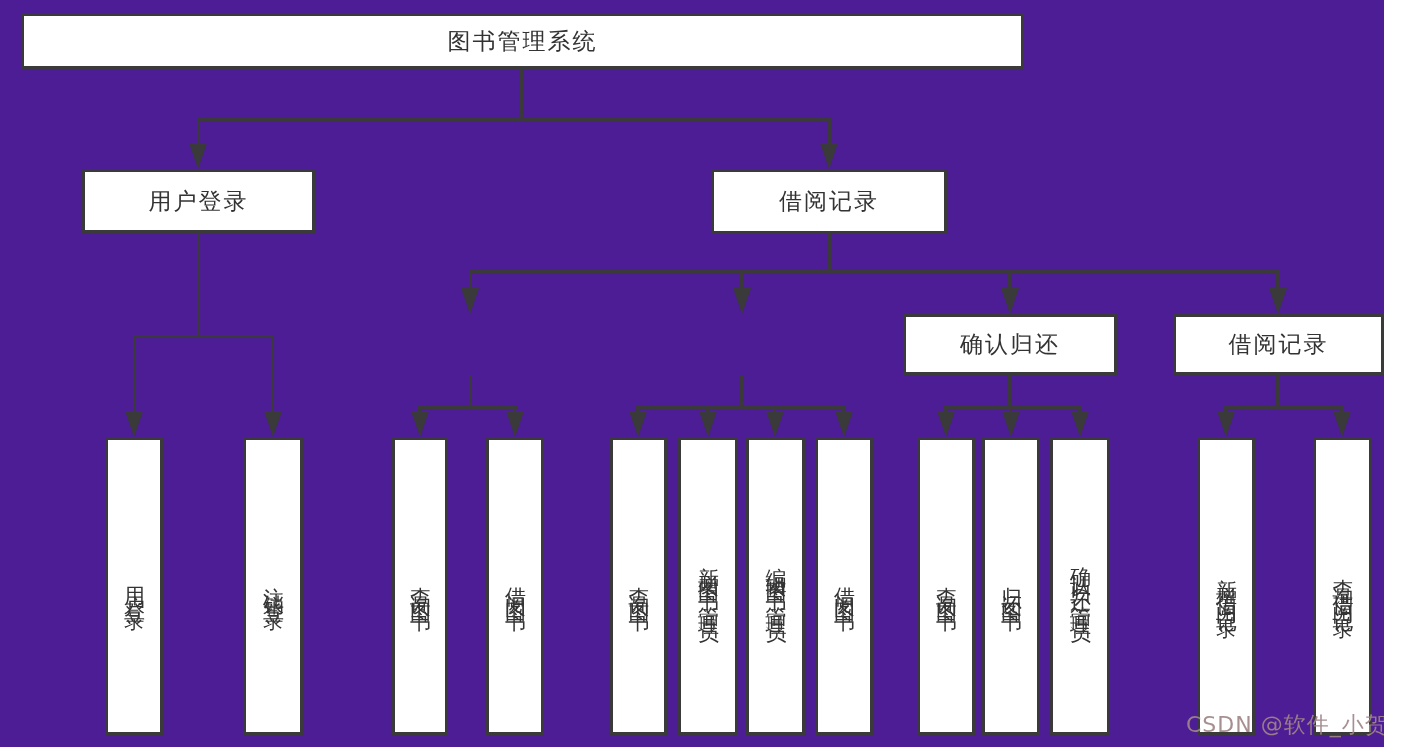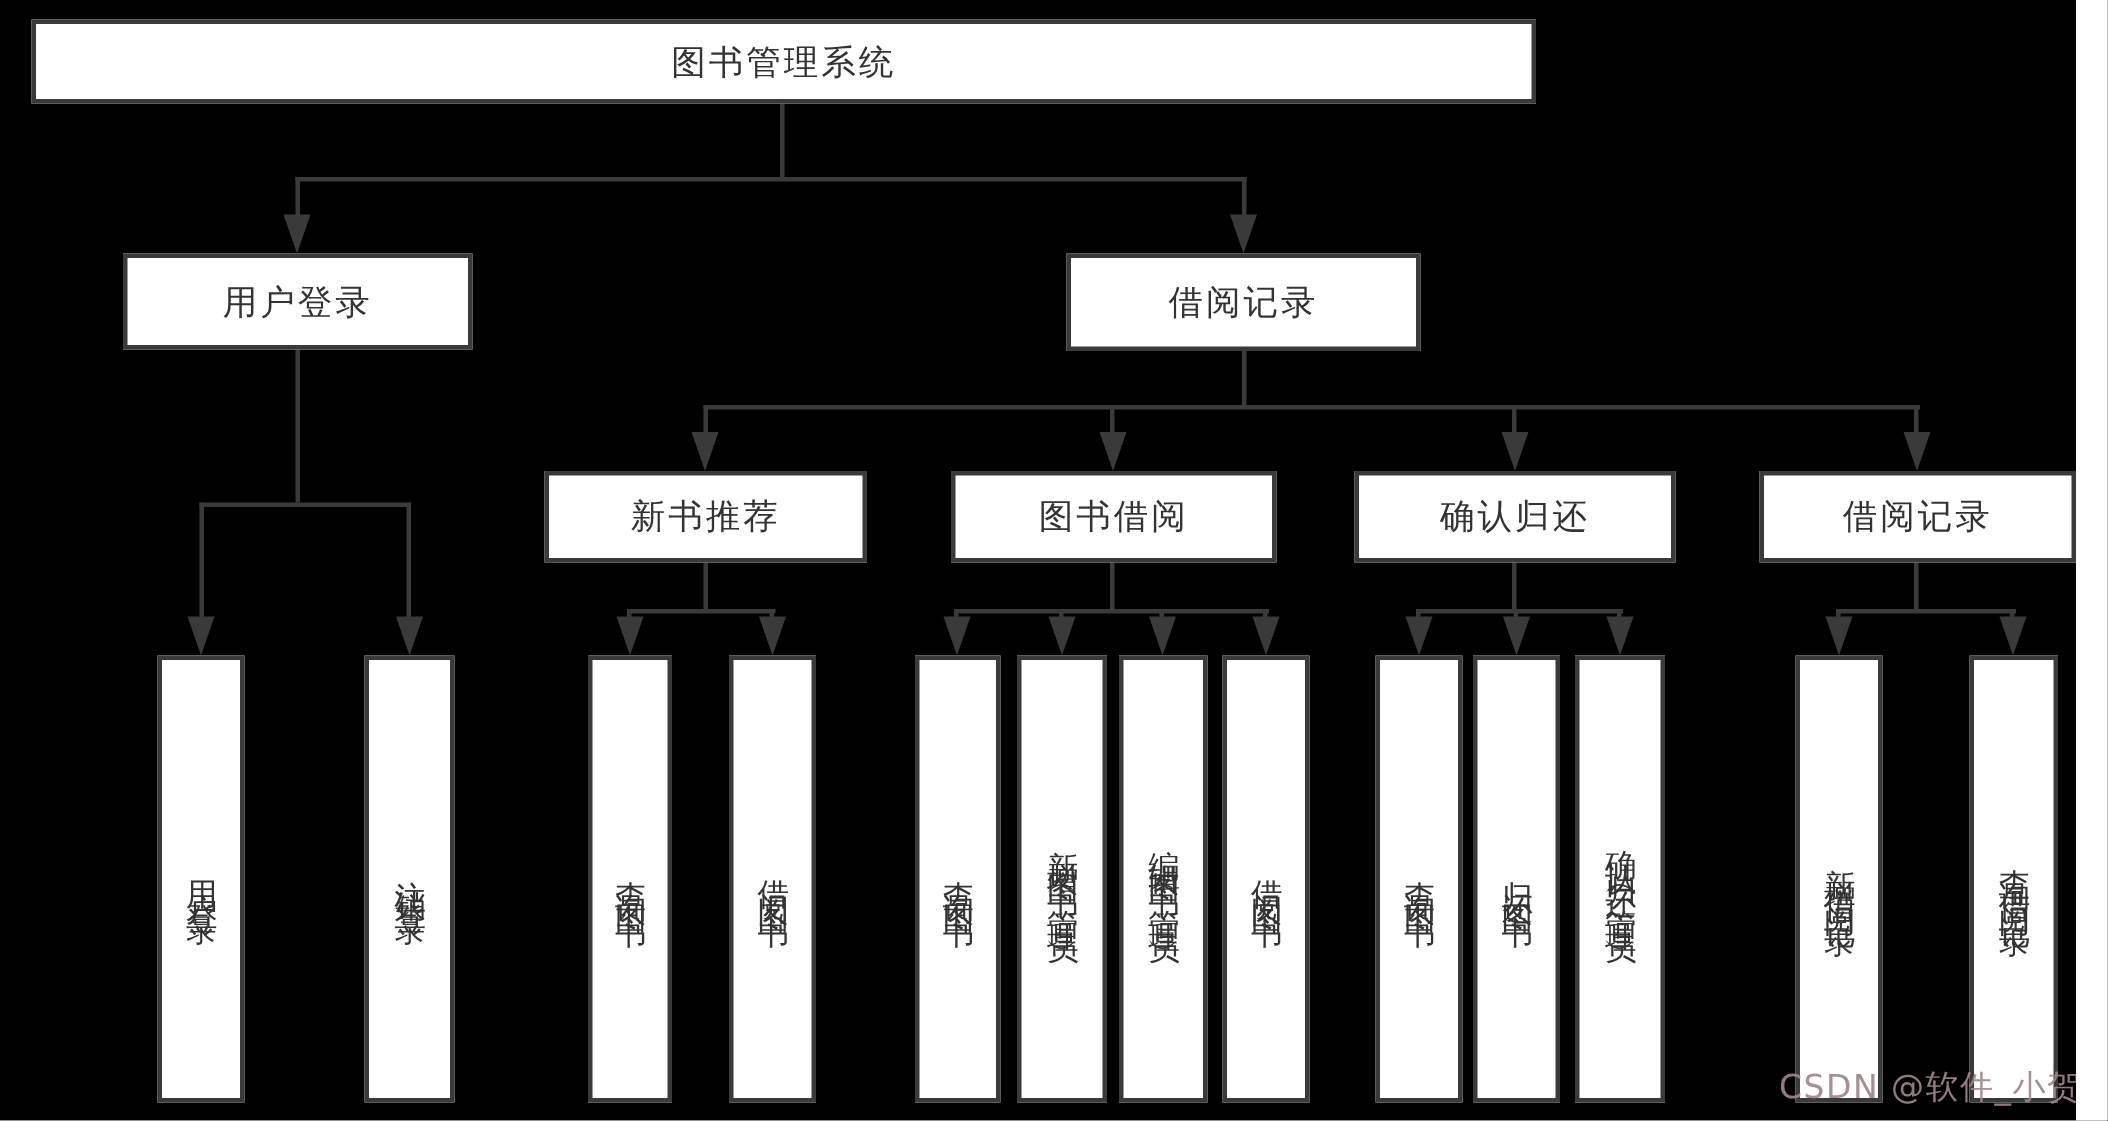--- a/index.html
+++ b/index.html
@@ -4,21 +4,21 @@
 <style>
   html, body {
     margin: 0;
     padding: 0;
     background: #ffffff;
   }
   .stage {
     position: relative;
     width: 1384px;
     height: 747px;
-    background: #000000;
+    background: #4c1d95;
     overflow: hidden;
     font-family: "DejaVu Sans", "Liberation Sans", sans-serif;
   }
   .box {
     position: absolute;
     box-sizing: border-box;
     background: #ffffff;
     border: 3px solid #3a3a3a;
     display: flex;
     align-items: center;
@@ -99,26 +99,20 @@
   <div class="hline" style="left:469px; top:270px; width:811px;"></div>
   <div class="vline" style="left:469px; top:270px; height:22px;"></div>
   <div class="arrow" style="left:461px; top:288px;"></div>
   <div class="vline" style="left:740px; top:270px; height:22px;"></div>
   <div class="arrow" style="left:733px; top:288px;"></div>
   <div class="vline" style="left:1008px; top:270px; height:22px;"></div>
   <div class="arrow" style="left:1001px; top:288px;"></div>
   <div class="vline" style="left:1276px; top:270px; height:22px;"></div>
   <div class="arrow" style="left:1269px; top:288px;"></div>
 
-  <div class="box" style="left:363px; top:314px; width:215px; height:61px;">
-    <span class="h-label">新书推荐</span>
-  </div>
-  <div class="box" style="left:634px; top:314px; width:217px; height:61px;">
-    <span class="h-label">图书借阅</span>
-  </div>
   <div class="box" style="left:903px; top:314px; width:214px; height:61px;">
     <span class="h-label">确认归还</span>
   </div>
   <div class="box" style="left:1173px; top:314px; width:211px; height:61px;">
     <span class="h-label">借阅记录</span>
   </div>
 
   <div class="vline" style="left:469px; top:375px; height:31px;"></div>
   <div class="hline" style="left:419px; top:406px; width:98px;"></div>
   <div class="vline" style="left:418px; top:406px; height:10px;"></div>

